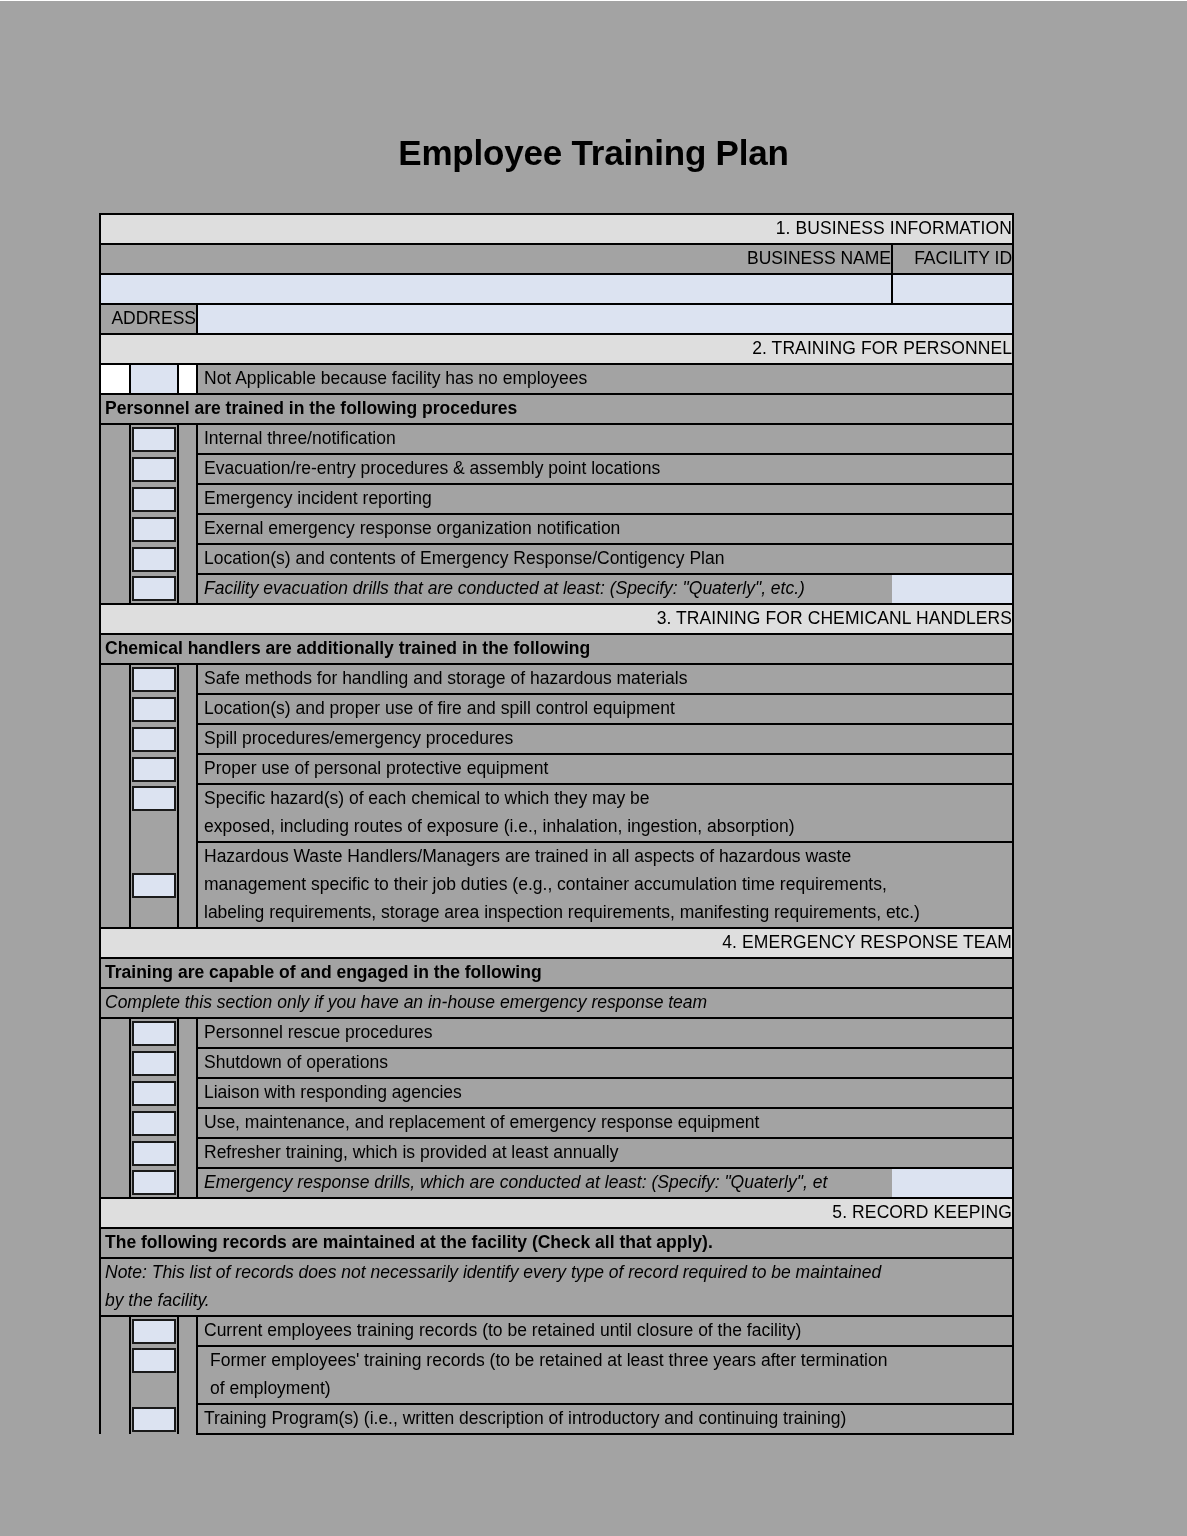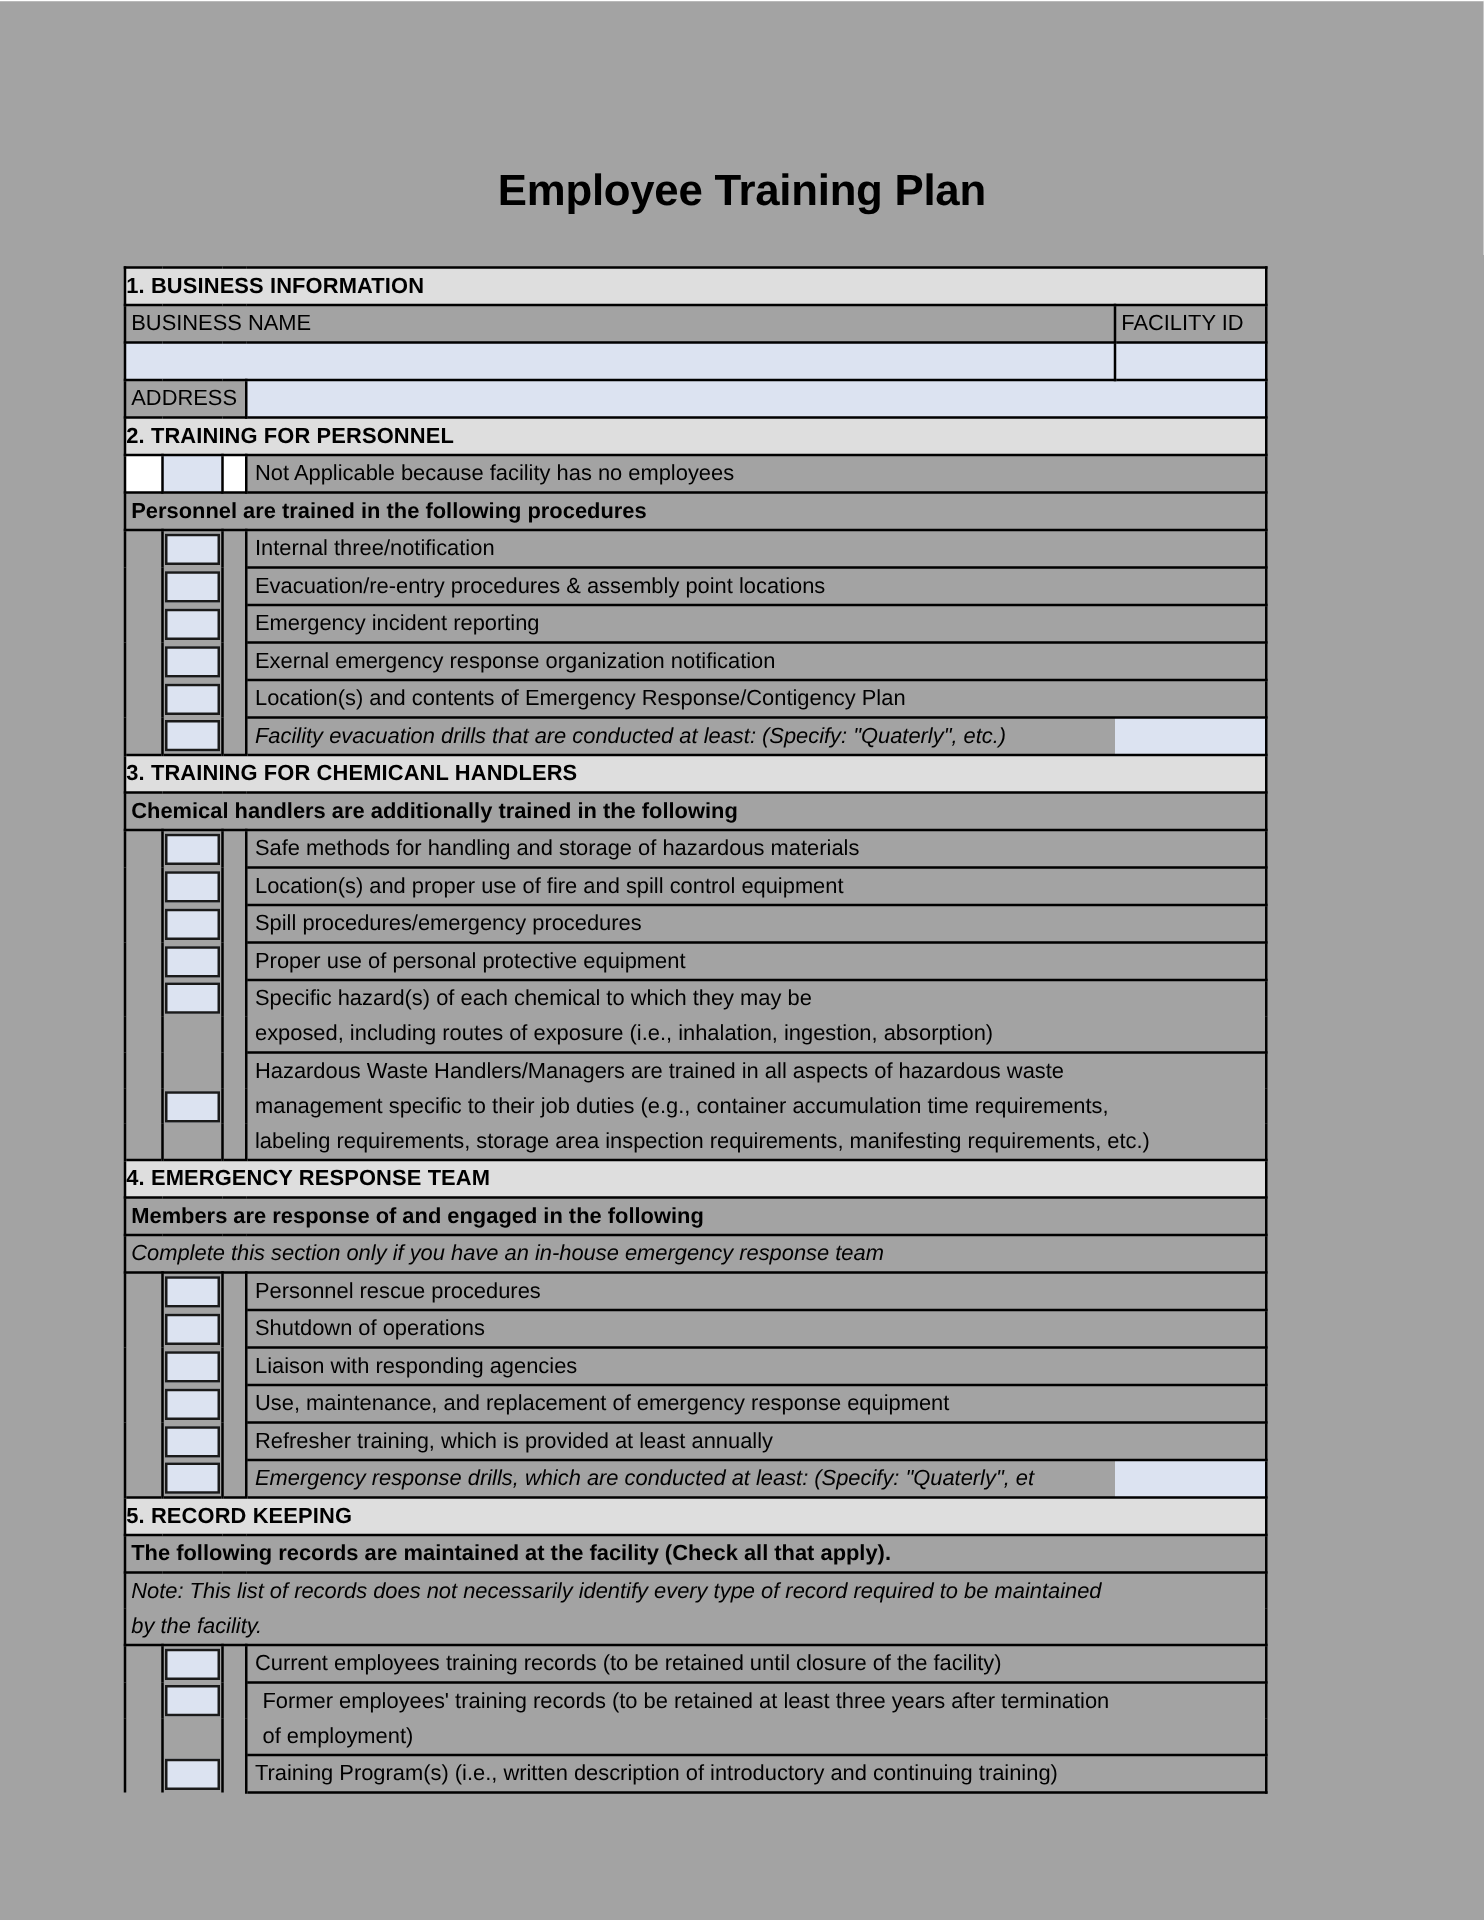--- a/index.html
+++ b/index.html
@@ -54,39 +54,40 @@
 
   
   col.c-a { width: 30px; }   
   col.c-b { width: 48px; }   
   col.c-c { width: 19px; }   
   col.c-d { width: 695px; }  
   col.c-e { width: 121px; }  
 
   .sec-head {
     background: #dedede;
-    text-align: left;
-    font-weight: bold;
+    text-align: right;
+    font-weight: normal;
     font-size: 21px;
     height: 34px;
     letter-spacing: 0.1px;
   }
   .bold-row {
     font-weight: bold;
     font-size: 17.5px;
     padding-left: 4px !important;
   }
   .italic-row {
     font-style: italic;
     font-size: 17.5px;
     padding-left: 4px !important;
   }
   .label-cell {
     padding-left: 4px !important;
     font-size: 17.5px;
+    text-align: right;
   }
   .text-cell {
     padding-left: 6px !important;
     font-size: 17.5px;
     margin-left: 32px;
   }
   .text-cell.indent {
     padding-left: 12px !important;
   }
   .blue {
@@ -261,21 +262,21 @@
       </tr>
       <tr>
         <td class="cbox-wrap nb-top"></td>
         <td class="text-cell nb-top" colspan="2">labeling requirements, storage area inspection requirements, manifesting requirements, etc.)</td>
       </tr>
 
       <tr>
         <td class="sec-head" colspan="5">4. EMERGENCY RESPONSE TEAM</td>
       </tr>
       <tr>
-        <td class="bold-row" colspan="5">Members are response of and engaged in the following</td>
+        <td class="bold-row" colspan="5">Training are capable of and engaged in the following</td>
       </tr>
       <tr>
         <td class="italic-row" colspan="5">Complete this section only if you have an in-house emergency response team</td>
       </tr>
 
       <tr>
         <td class="gutter nb-bot" rowspan="6"></td>
         <td class="cbox-wrap">
             <span class="cbox"></span>
           </td>

